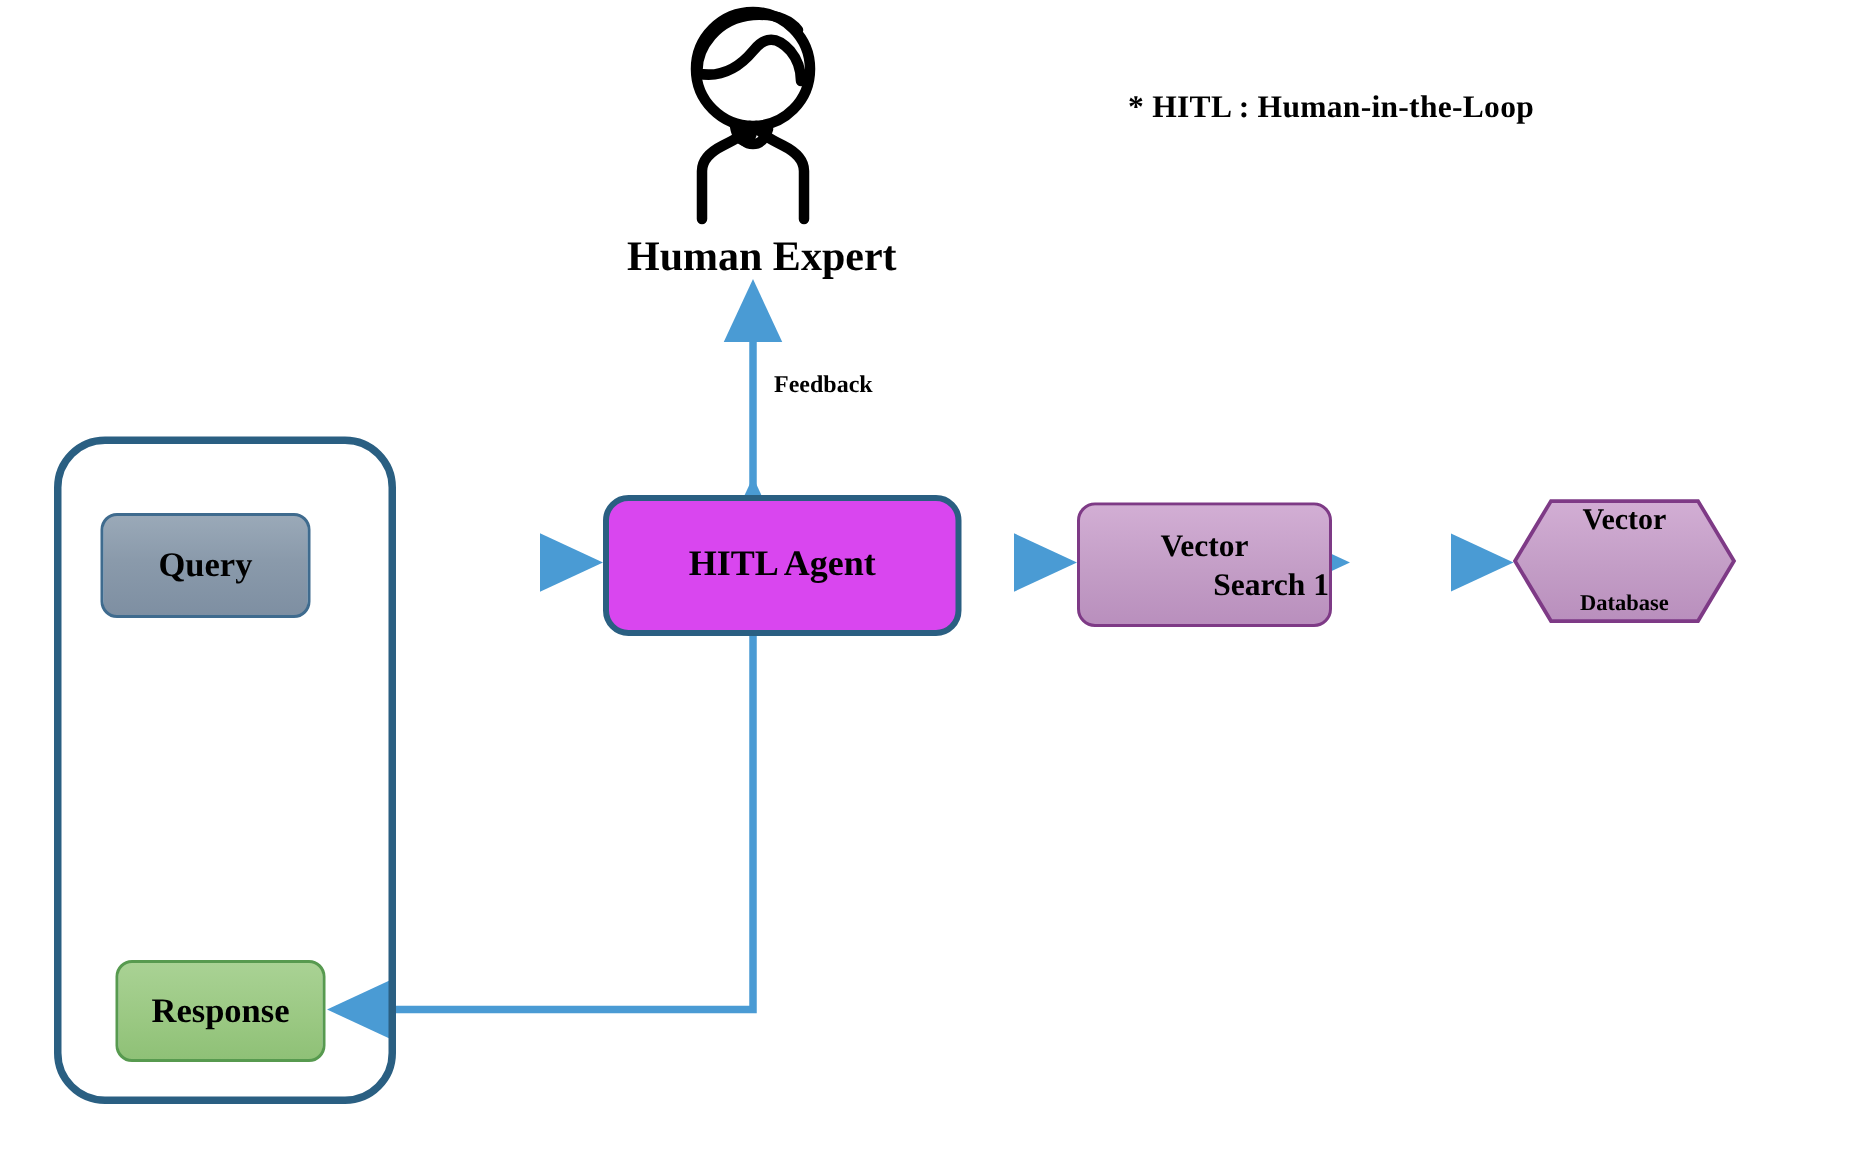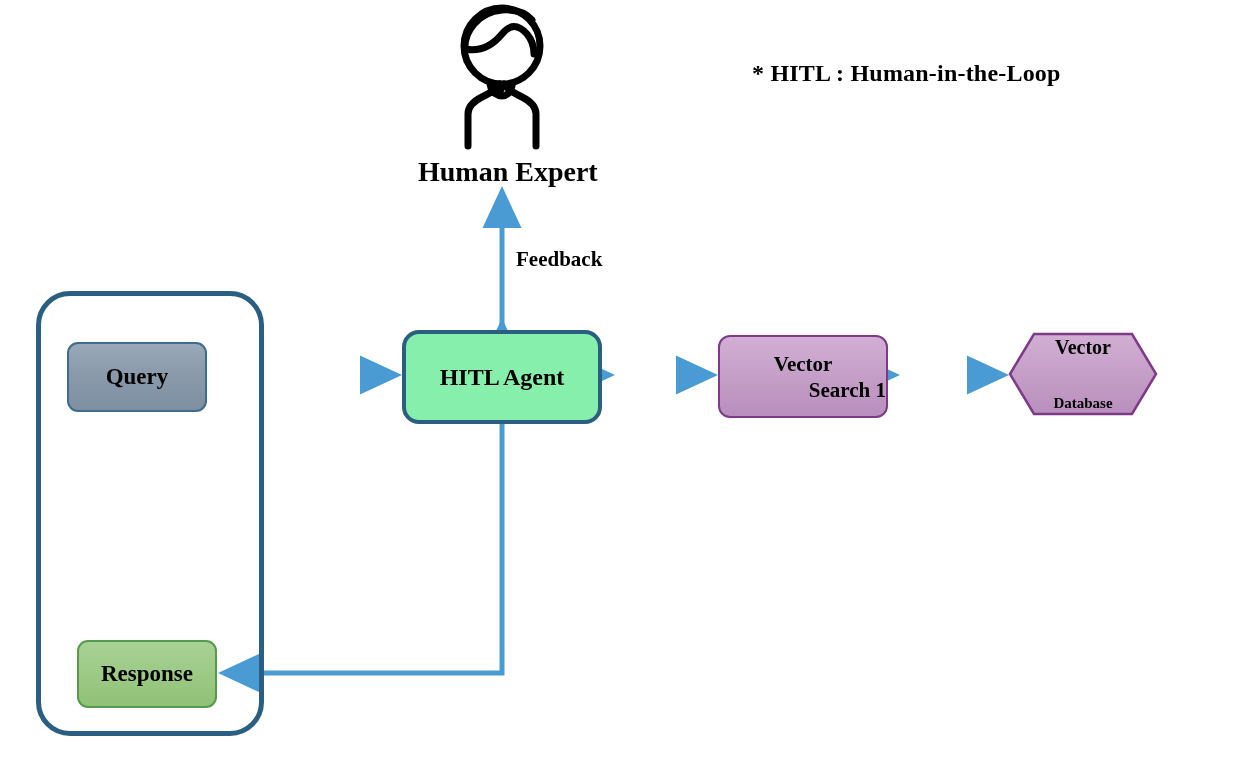--- a/index.html
+++ b/index.html
@@ -22,30 +22,30 @@
   
   .label {
     font-family: "Liberation Serif", "DejaVu Serif", serif;
     font-weight: bold;
     color: #000000;
     white-space: nowrap;
     line-height: 1.1;
   }
   #hitl-legend {
     left: 752px; top: 60px;
-    font-size: 24px;
+    font-size: 21px;
     letter-spacing: 0.2px;
   }
   #human-expert-label {
     left: 418px; top: 157px;
     font-size: 28px;
   }
   #feedback-label {
     left: 516px; top: 248px;
-    font-size: 21px;
+    font-size: 16px;
   }
   #domain-knowledge-label {
     left: 978px; top: 297px;
     font-size: 21px;
   }
 
   
   .node-text {
     position: absolute;
     left: 0; right: 0; top: 50%;
@@ -85,24 +85,24 @@
     border: 2px solid #579a4f;
     border-radius: 11px;
     background: linear-gradient(180deg, #a9d294 0%, #9ac882 60%, #8fc177 100%);
     box-sizing: border-box;
   }
   #response-node .node-text { font-size: 23px; }
 
   
   #hitl-agent-node {
     left: 402px; top: 330px;
-    width: 200px; height: 94px;
+    width: 239px; height: 94px;
     border: 4px solid #2a5f82;
     border-radius: 17px;
-    background: #86efac;
+    background: #d946ef;
     box-sizing: border-box;
   }
   #hitl-agent-node .node-text { font-size: 24px; }
 
   
   #vector-search-node {
     left: 718px; top: 335px;
     width: 170px; height: 83px;
     border: 2px solid #7e3a86;
     border-radius: 12px;

